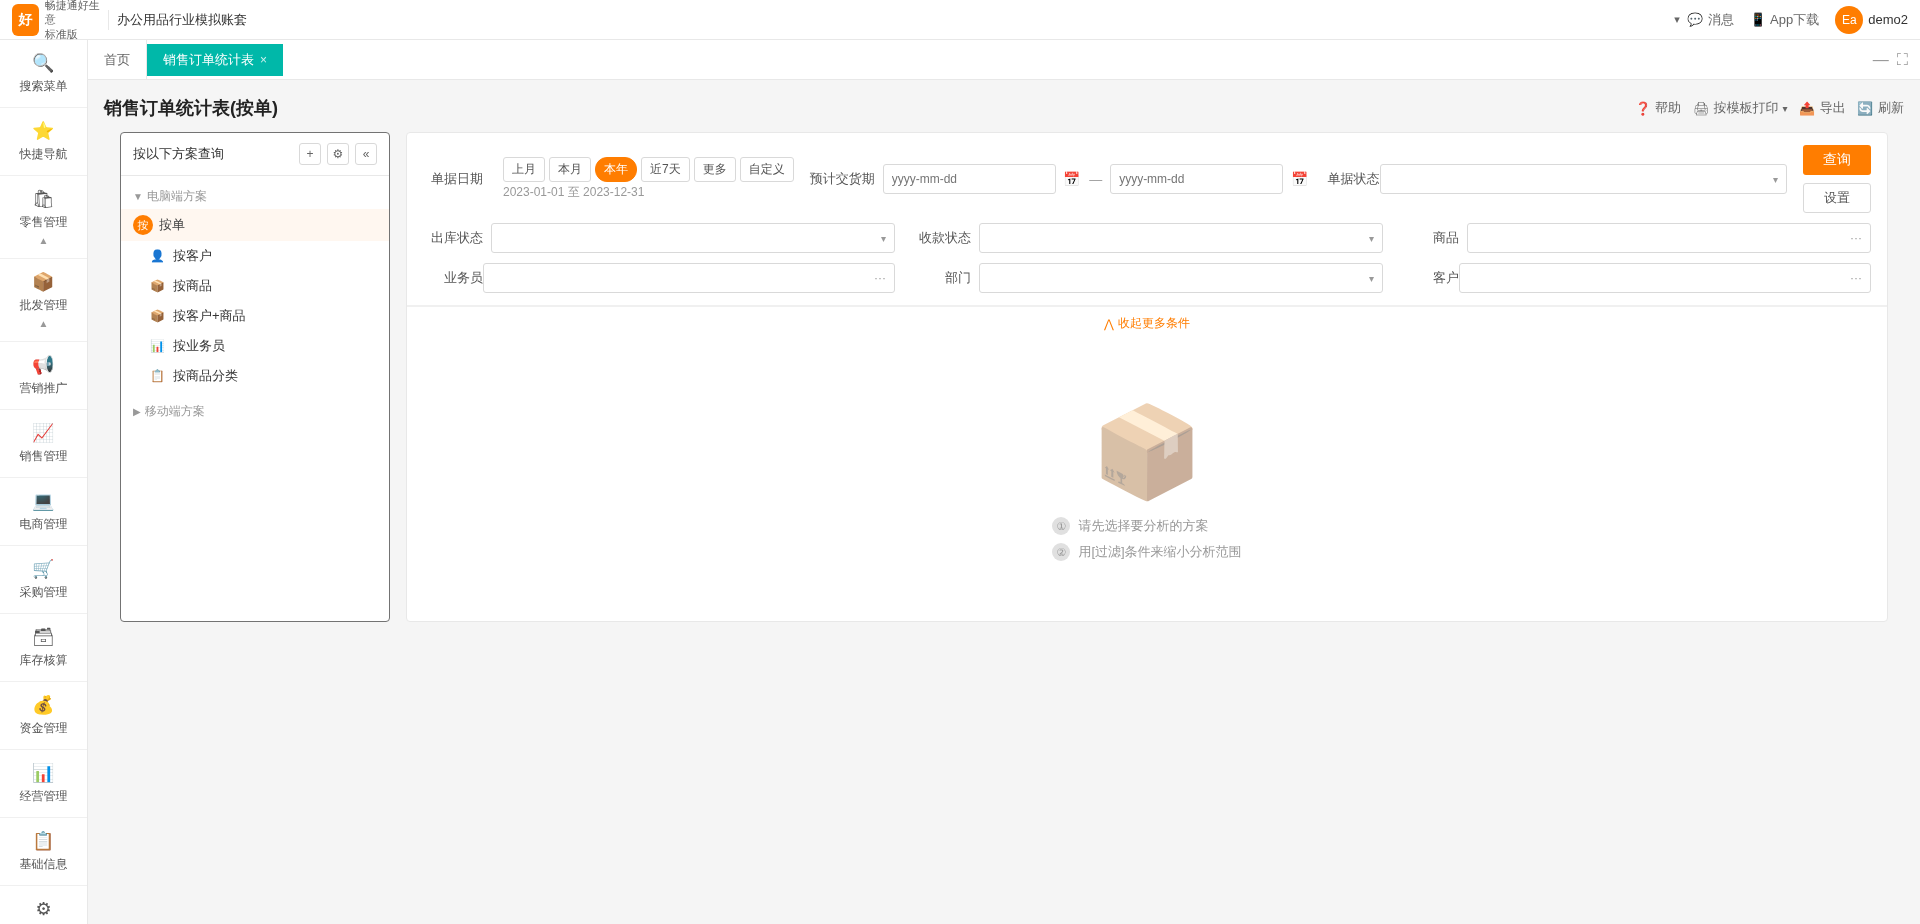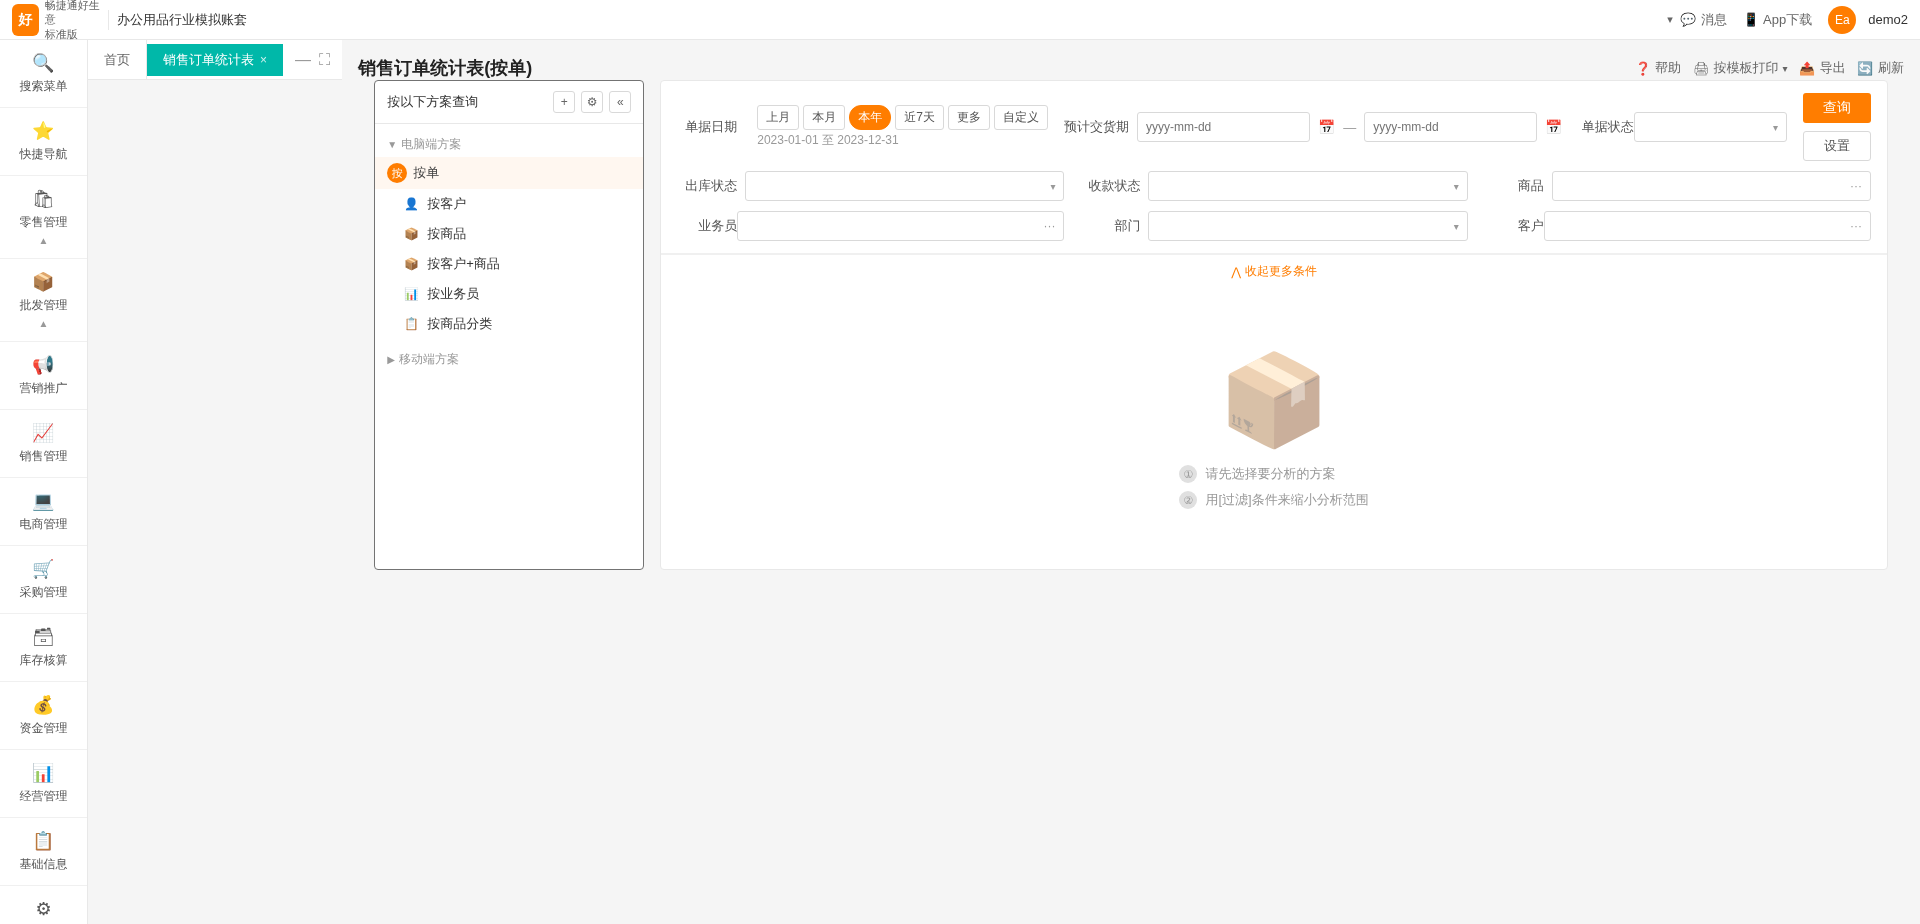--- a/index.html
+++ b/index.html
@@ -19,33 +19,33 @@
 
     
     .main-layout { display: flex; flex: 1; overflow: hidden; }
 
     
     .sidebar { width: 88px; background: #fff; border-right: 1px solid #e8e8e8; display: flex; flex-direction: column; overflow-y: auto; }
     .sidebar-item { display: flex; flex-direction: column; align-items: center; padding: 12px 4px; cursor: pointer; color: #555; font-size: 12px; gap: 4px; border-bottom: 1px solid #f0f0f0; }
     .sidebar-item-icon { font-size: 18px; }
 
     
-    .content-area { flex: 1; display: flex; flex-direction: row; overflow: hidden; }
+    .content-area { flex: 1; display: flex; flex-direction: column; overflow: hidden; }
 
     
     .tab-bar { height: 40px; background: #fff; display: flex; align-items: center; border-bottom: 1px solid #e8e8e8; padding: 0; }
     .tab-home { padding: 0 16px; height: 40px; display: flex; align-items: center; color: #666; font-size: 13px; cursor: pointer; border-right: 1px solid #e8e8e8; }
     .tab-active { padding: 0 16px; height: 32px; display: flex; align-items: center; gap: 6px; color: #fff; background: #00b8a9; font-size: 13px; cursor: pointer; }
     .tab-close { font-size: 12px; opacity: 0.8; cursor: pointer; }
     .tab-bar-actions { margin-left: auto; display: flex; align-items: center; gap: 8px; padding: 0 12px; }
     .tab-action-btn { color: #999; font-size: 16px; cursor: pointer; }
 
     
     .page-content { flex: 1; overflow: auto; padding: 16px; }
-    .page-header { display: flex; align-items: center; justify-content: space-between; }
+    .page-header { display: flex; align-items: center; justify-content: space-between; margin-bottom: 12px; }
     .page-title { font-size: 18px; font-weight: bold; color: #222; }
     .page-actions { display: flex; align-items: center; gap: 12px; }
     .page-action-btn { display: flex; align-items: center; gap: 4px; color: #666; font-size: 13px; cursor: pointer; }
 
     
     .left-panel { width: 270px; background: #fff; border: 1px solid #737373; border-radius: 4px; flex-shrink: 0; }
     .left-panel-header { display: flex; align-items: center; padding: 10px 12px; border-bottom: 1px solid #e8e8e8; gap: 8px; }
     .left-panel-title { font-size: 13px; color: #333; flex: 1; }
     .left-panel-actions { display: flex; gap: 6px; }
     .icon-btn { width: 22px; height: 22px; border-radius: 3px; border: 1px solid #d9d9d9; display: flex; align-items: center; justify-content: center; cursor: pointer; color: #666; font-size: 12px; }
@@ -78,21 +78,21 @@
     .btn-group-right { display: flex; flex-direction: column; gap: 4px; }
 
     
     .empty-state { flex: 1; display: flex; flex-direction: column; align-items: center; justify-content: center; gap: 12px; padding: 60px; }
     .empty-tips { display: flex; flex-direction: column; gap: 8px; }
     .empty-tip { display: flex; align-items: flex-start; gap: 8px; font-size: 13px; color: #999; }
     .tip-num { width: 18px; height: 18px; border-radius: 50%; background: #e0e0e0; display: flex; align-items: center; justify-content: center; font-size: 11px; color: #999; flex-shrink: 0; }
 
     
     .flex-row { display: flex; align-items: center; }
-    .gap-4 { gap: 12px; }
+    .gap-4 { gap: 5px; }
     .date-input { height: 30px; border: 1px solid #d9d9d9; border-radius: 3px; padding: 0 8px; font-size: 12px; color: #999; flex: 1; }
     .date-icon { color: #d9d9d9; font-size: 14px; }
     .state-select { flex: 1; height: 30px; border: 1px solid #d9d9d9; border-radius: 3px; padding: 0 8px; font-size: 12px; color: #999; background: #fff; cursor: pointer; display: flex; align-items: center; justify-content: space-between; }
 
     .main-content-wrapper { display: flex; gap: 8px; padding: 0 16px 16px; flex: 1; overflow: hidden; }
   </style>
 </head>
 <body>
 
 <div class="topbar">

